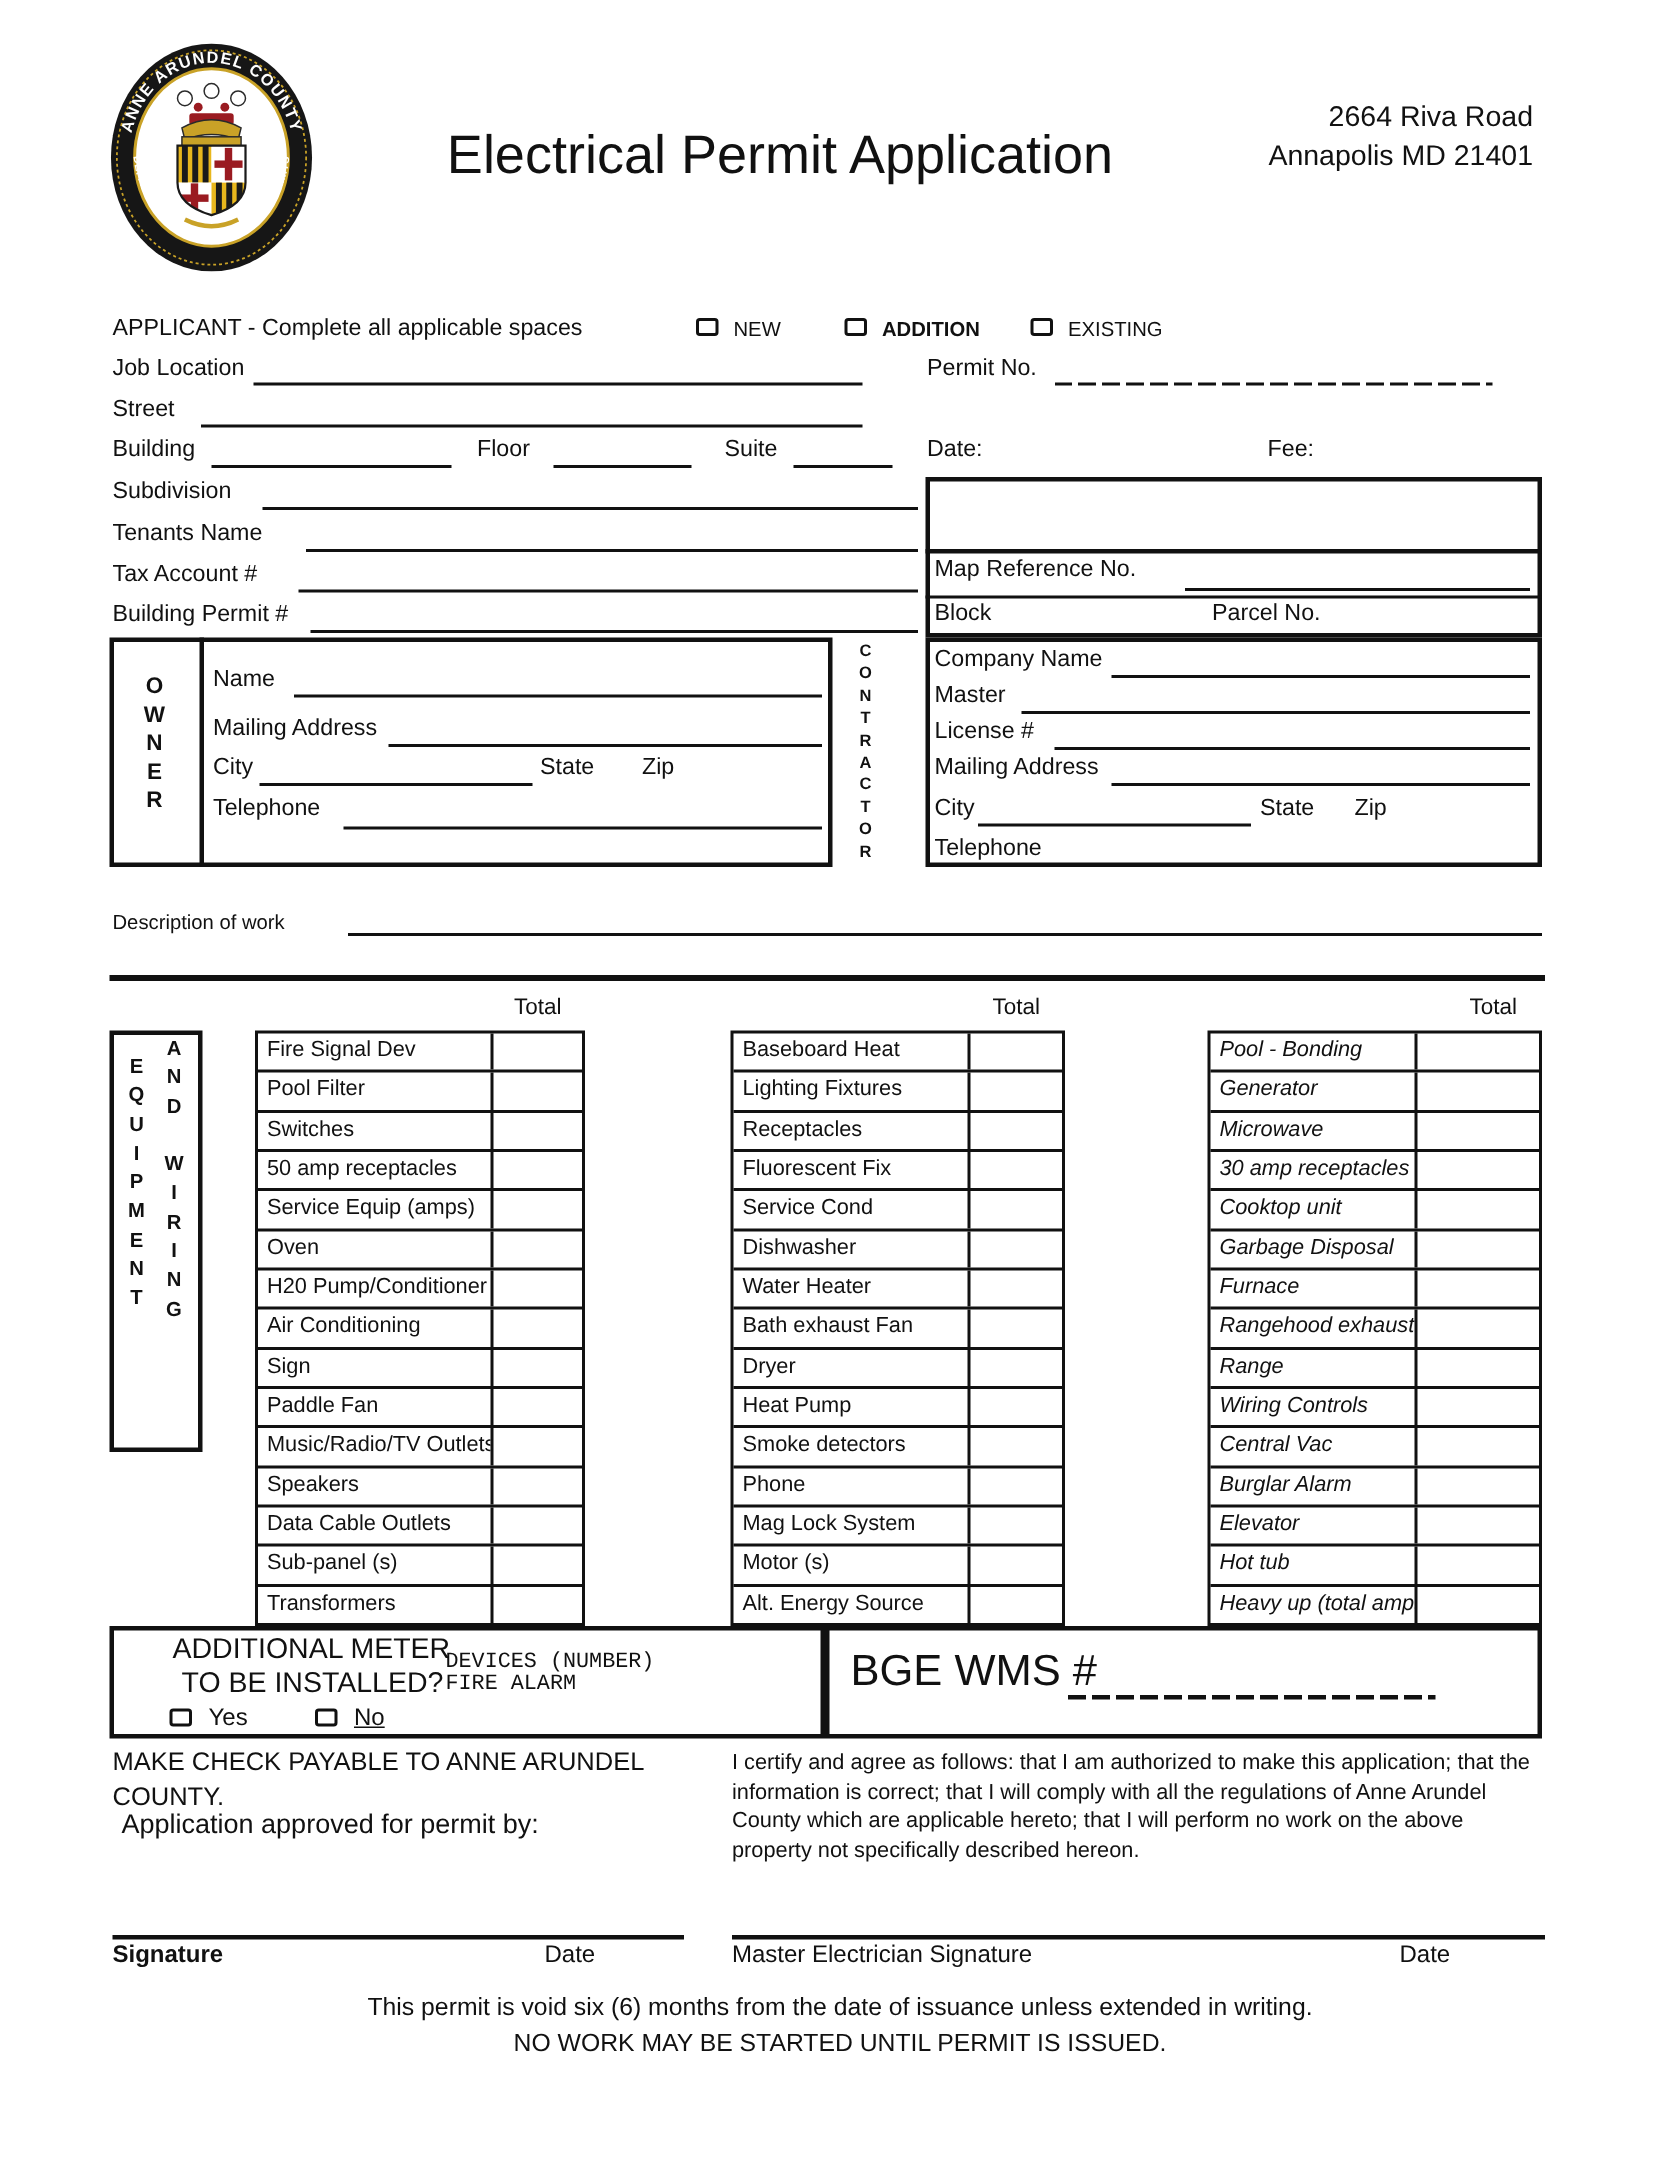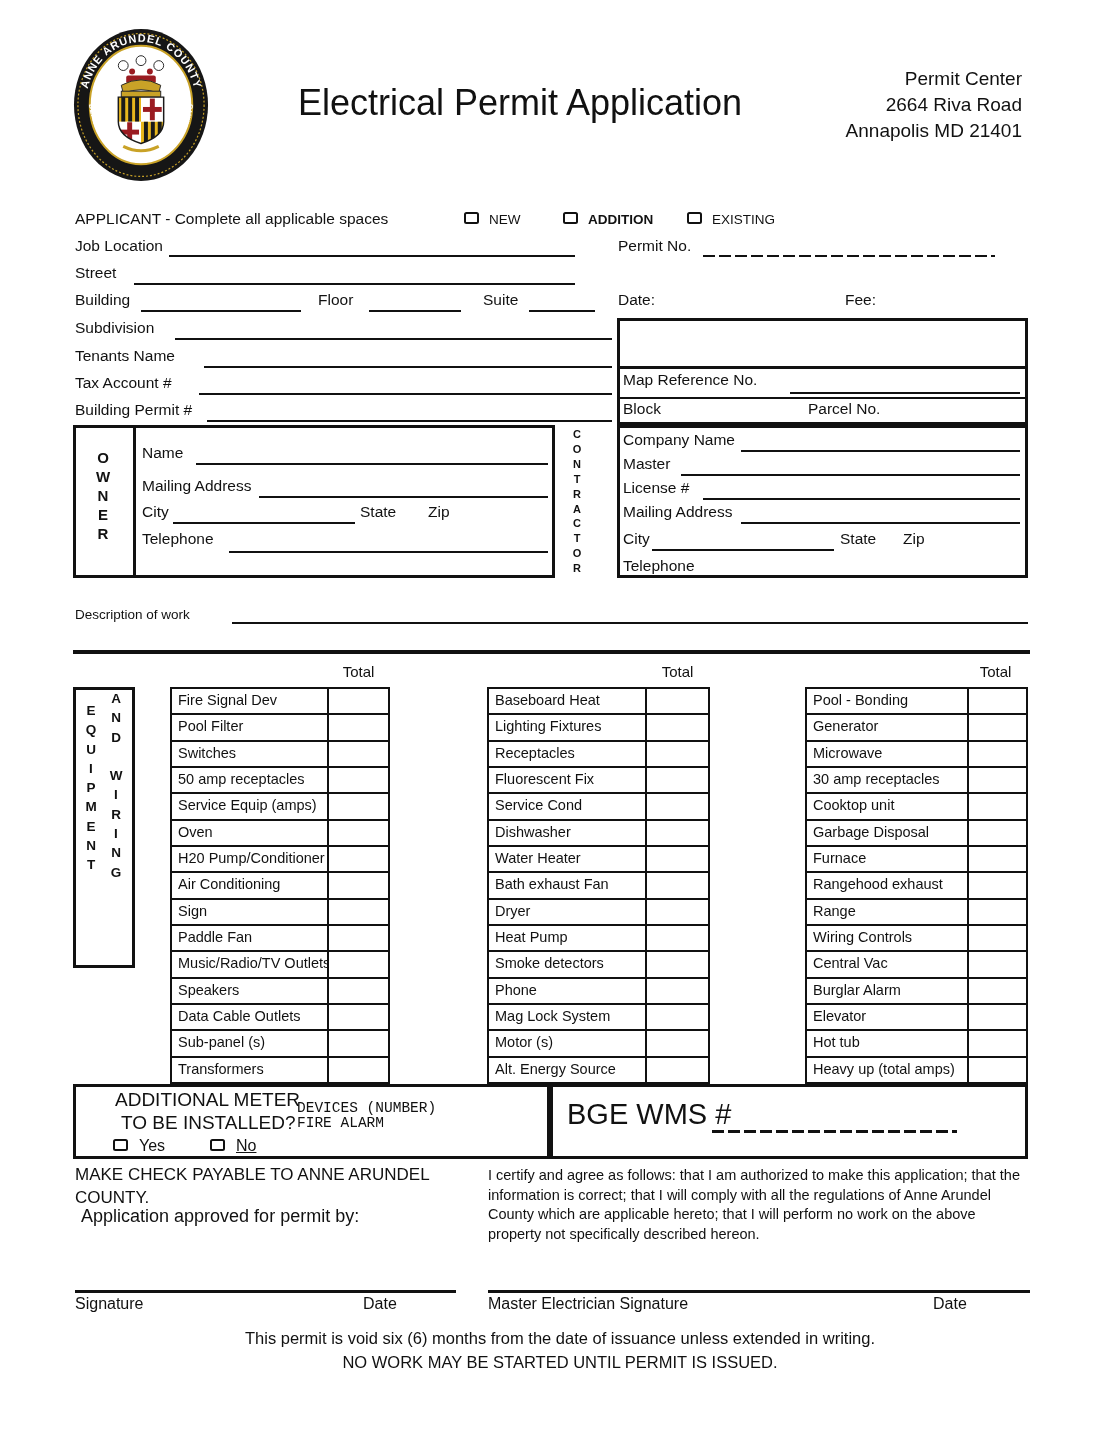--- a/index.html
+++ b/index.html
@@ -27,21 +27,21 @@
   .vstack.owner { font-size:15px; line-height:19px; }
   .vstack.contractor { font-size:11px; line-height:14.9px; }
   .vstack.equip { font-size:13.5px; line-height:19.3px; }
   .vgap { height:19.3px; }
   .eq-table { position:absolute; border:2px solid #111; display:flex; flex-direction:column; background:#fff; }
   .eq-row { display:flex; flex:1; }
   .eq-row:not(:last-child) { border-bottom:2px solid #111; }
   .eq-label { border-right:2px solid #111; font-size:14.5px; padding:3px 0 0 6px;
               white-space:nowrap; overflow:hidden; }
   .eq-cell { flex:1; }
-  .t1 .eq-label { width:157px; } .t2 .eq-label { width:158px; } .t3 .eq-label { width:162px; }
+  .t1 .eq-label { width:157px; } .t2 .eq-label { width:158px; } .t3 .eq-label { width:138px;font-style:italic; }
   .total { position:absolute; font-size:15px; text-align:center; }
   .para { position:absolute; font-size:14.5px; line-height:19.5px; }
   .notice { position:absolute; left:0; width:1120px; text-align:center; font-size:16.5px; }
 </style>
 </head>
 <body>
 
 <div class="page">
 
   <svg class="abs" style="left:72px; top:28px;" width="138" height="154" viewBox="0 0 140 156">
@@ -87,21 +87,20 @@
       <rect x="80" y="95" width="4" height="23" fill="#1a1a1a"></rect>
       <rect x="87" y="95" width="4" height="23" fill="#1a1a1a"></rect>
     </g>
     <path d="M47,70 h46 v25 q0,15 -23,22 q-23,-7 -23,-22 Z" fill="none" stroke="#1a1a1a" stroke-width="1.5"></path>
     <path d="M52,120 Q70,129 88,120" stroke="#c9a227" stroke-width="3" fill="none"></path>
   </svg>
 
   <div class="title" style="left:240px; top:82px; width:560px;">Electrical Permit Application</div>
 
   <div class="addr" style="left:730px; top:66px; width:292px;">
-    <div>Permit Center</div>
     <div>2664 Riva Road</div>
     <div>Annapolis MD 21401</div>
   </div>
 
   <div class="lbl" style="left:75px; top:210px;">APPLICANT - Complete all applicable spaces</div>
   <div class="cbx" style="left:464px; top:212px;"></div>
   <div class="lbl lbl-xs" style="left:489px; top:212px;">NEW</div>
   <div class="cbx" style="left:563px; top:212px;"></div>
   <div class="lbl lbl-xs" style="left:588px; top:212px;font-weight:bold;">ADDITION</div>
   <div class="cbx" style="left:687px; top:212px;"></div>
@@ -426,21 +425,21 @@
   <div class="box" style="left:550px; top:1084px; width:478px; height:75px;"></div>
   <div class="lbl" style="left:567px; top:1098px; font-size:29px;">BGE WMS #</div>
   <div class="ln-dash" style="left:712px; top:1130px; width:245px; height:2.5px;"></div>
 
   <div class="abs" style="left:75px; top:1163px; width:395px; font-size:17px; line-height:23px;">MAKE CHECK PAYABLE TO ANNE ARUNDEL COUNTY.</div>
   <div class="lbl" style="left:81px; top:1206px; font-size:18px;">Application approved for permit by:</div>
   <div class="para" style="left:488px; top:1166px; width:537px;">I certify and agree as follows: that I am authorized to make this application; that the information is correct; that I will comply with all the regulations of Anne Arundel County which are applicable hereto; that I will perform no work on the above property not specifically described hereon.</div>
 
   <div class="hdiv" style="left:75px; top:1290px; width:381px; height:3px;"></div>
   <div class="hdiv" style="left:488px; top:1290px; width:542px; height:3px;"></div>
-  <div class="lbl" style="left:75px; top:1295px; font-size:16px;">Signature</div>
+  <div class="lbl" style="left:75px; top:1295px; font-size:16px;font-weight:bold;">Signature</div>
   <div class="lbl" style="left:363px; top:1295px; font-size:16px;">Date</div>
   <div class="lbl" style="left:488px; top:1295px; font-size:16px;">Master Electrician Signature</div>
   <div class="lbl" style="left:933px; top:1295px; font-size:16px;">Date</div>
 
   <div class="notice" style="top:1329px;">This permit is void six (6) months from the date of issuance unless extended in writing.</div>
   <div class="notice" style="top:1353px;">NO WORK MAY BE STARTED UNTIL PERMIT IS ISSUED.</div>
 
 </div>
 
 </body></html>

